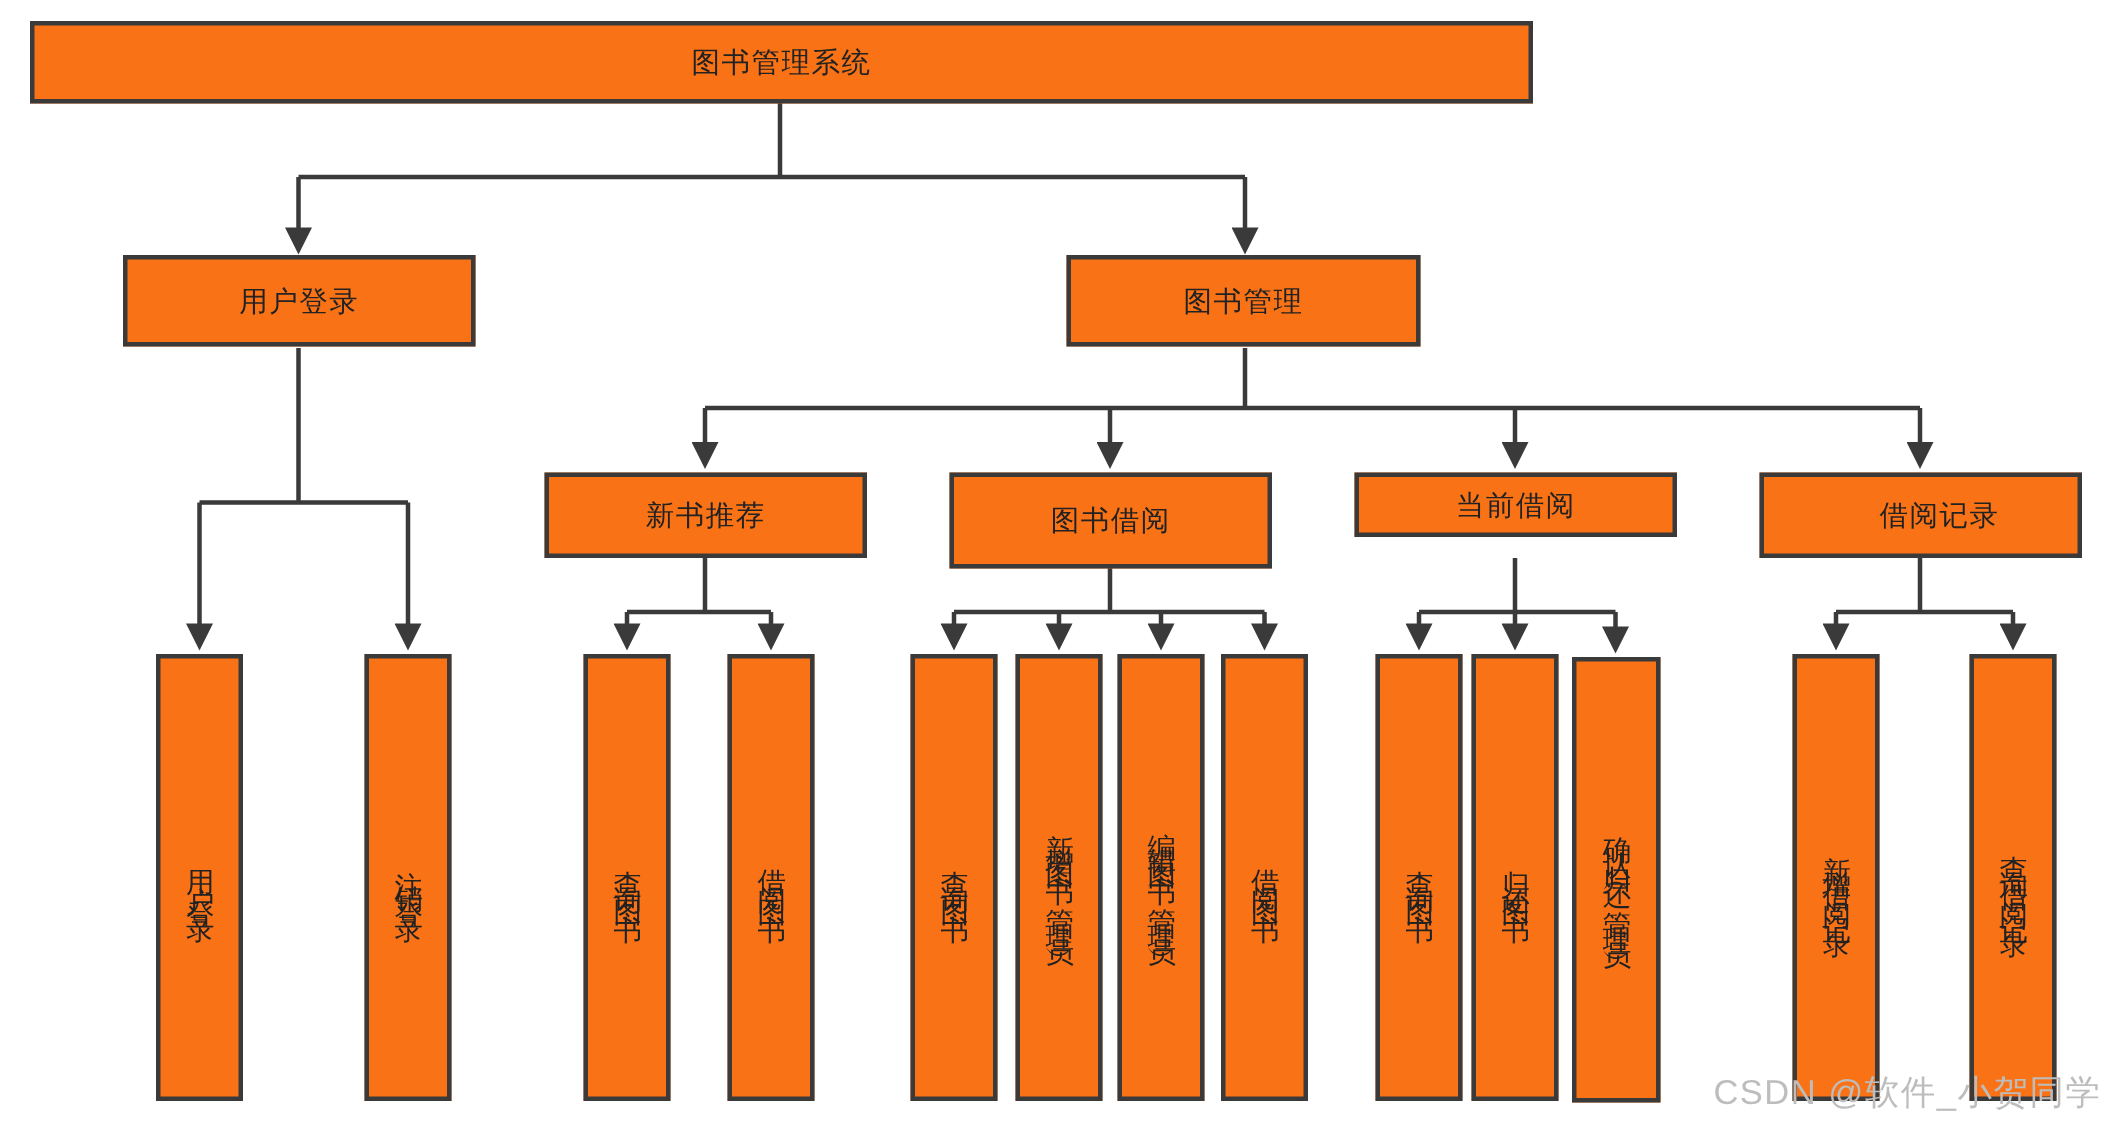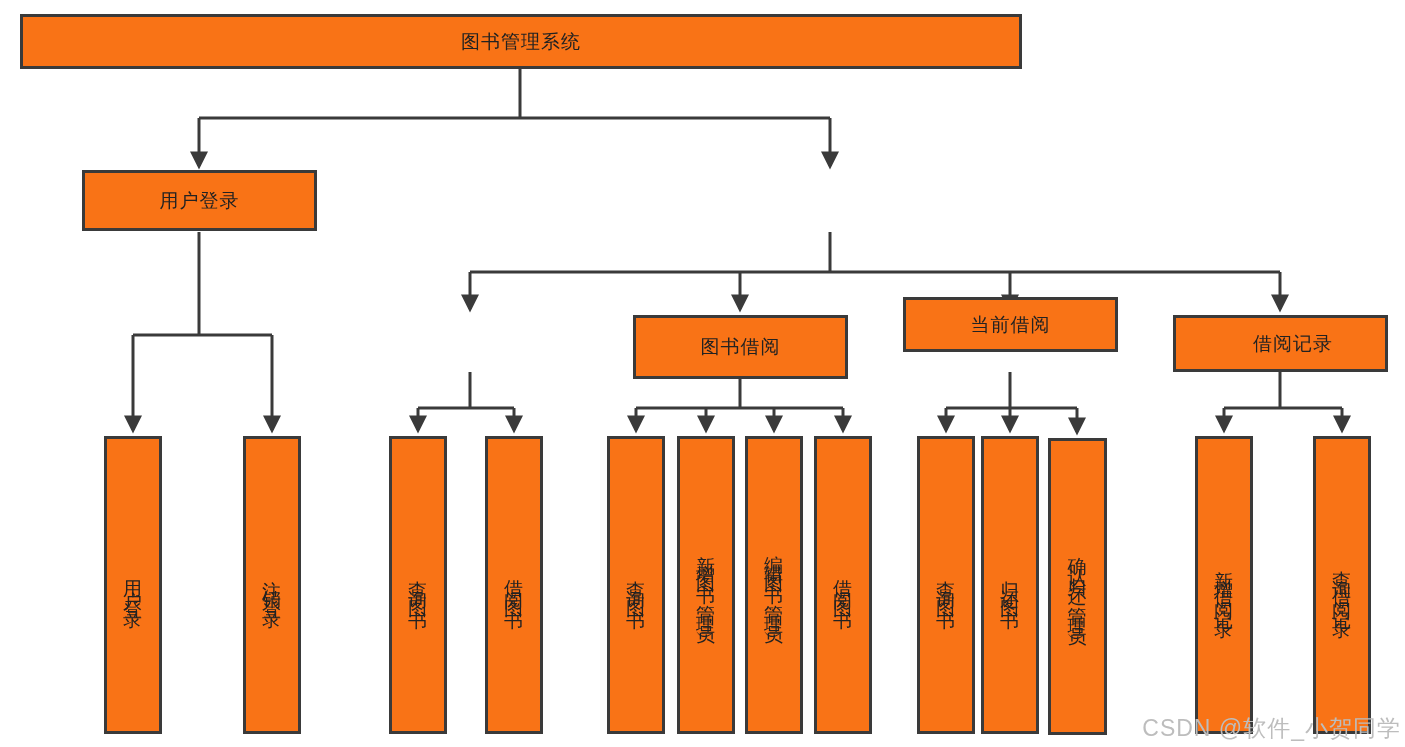--- a/index.html
+++ b/index.html
@@ -94,25 +94,31 @@
     <line class="cline" x1="1342" y1="408" x2="1342" y2="430" marker-end="url(#arw)"></line>
   </svg>
 
   <div class="box" style="left:20px;top:14px;width:1002px;height:55px;">
     <span>图书管理系统</span>
   </div>
 
   <div class="box" style="left:82px;top:170px;width:235px;height:61px;">
     <span>用户登录</span>
   </div>
+  <div class="box" style="left:711px;top:170px;width:236px;height:61px;">
+    <span>图书管理</span>
+  </div>
 
+  <div class="box" style="left:363px;top:315px;width:215px;height:57px;">
+    <span>新书推荐</span>
+  </div>
   <div class="box" style="left:633px;top:315px;width:215px;height:64px;">
     <span>图书借阅</span>
   </div>
-  <div class="box" style="left:903px;top:297px;width:215px;height:55px;">
+  <div class="box" style="left:903px;top:315px;width:215px;height:43px;">
     <span>当前借阅</span>
   </div>
   <div class="box" style="left:1173px;top:315px;width:215px;height:57px;padding-left:25px;">
     <span>借阅记录</span>
   </div>
 
   <div class="box vbox" style="left:104px;top:436px;width:58px;height:298px;">
     <span>用户登录</span>
   </div>
   <div class="box vbox" style="left:243px;top:436px;width:58px;height:298px;">

